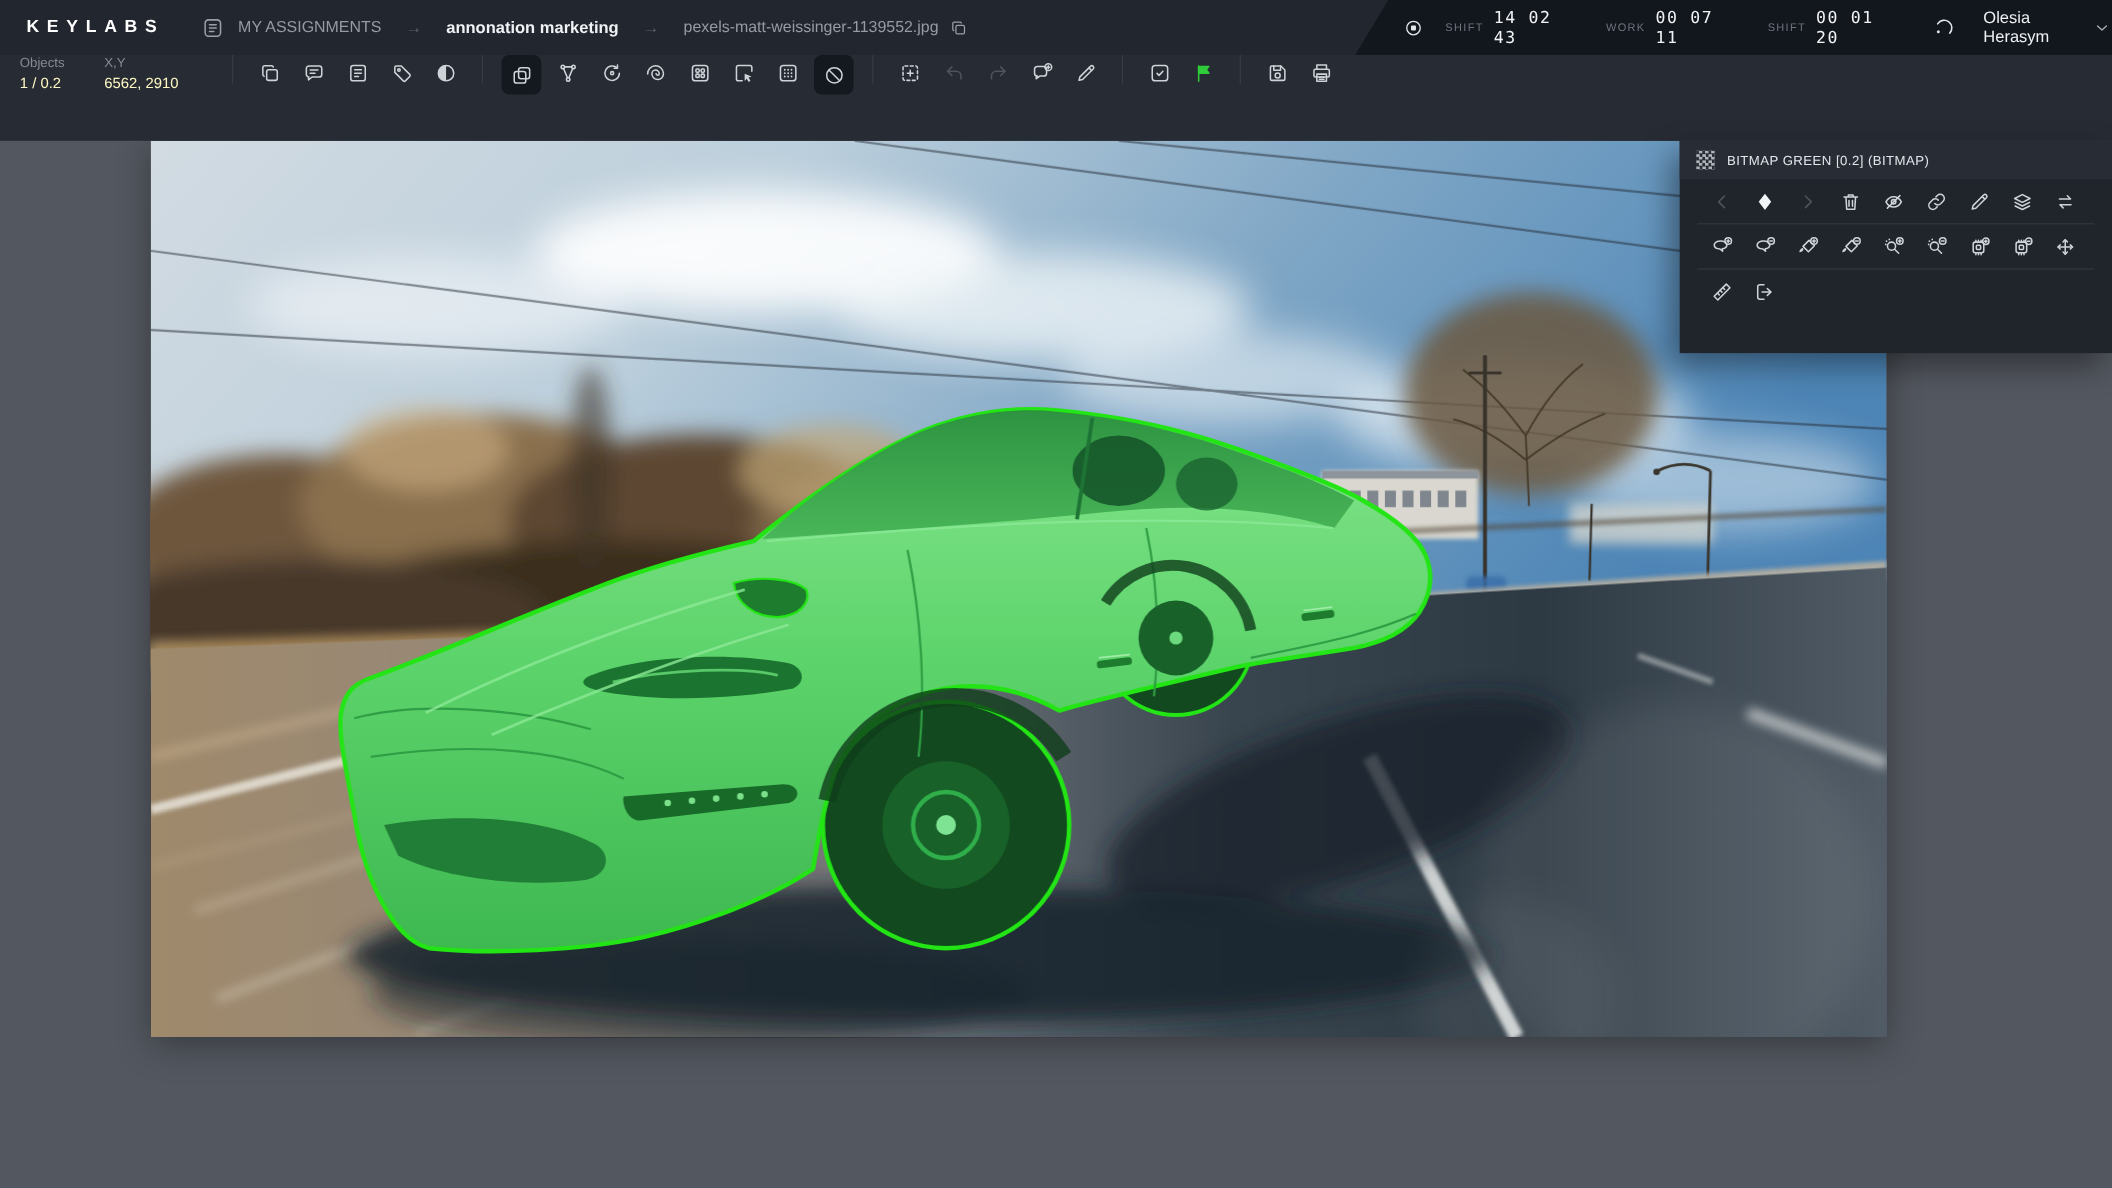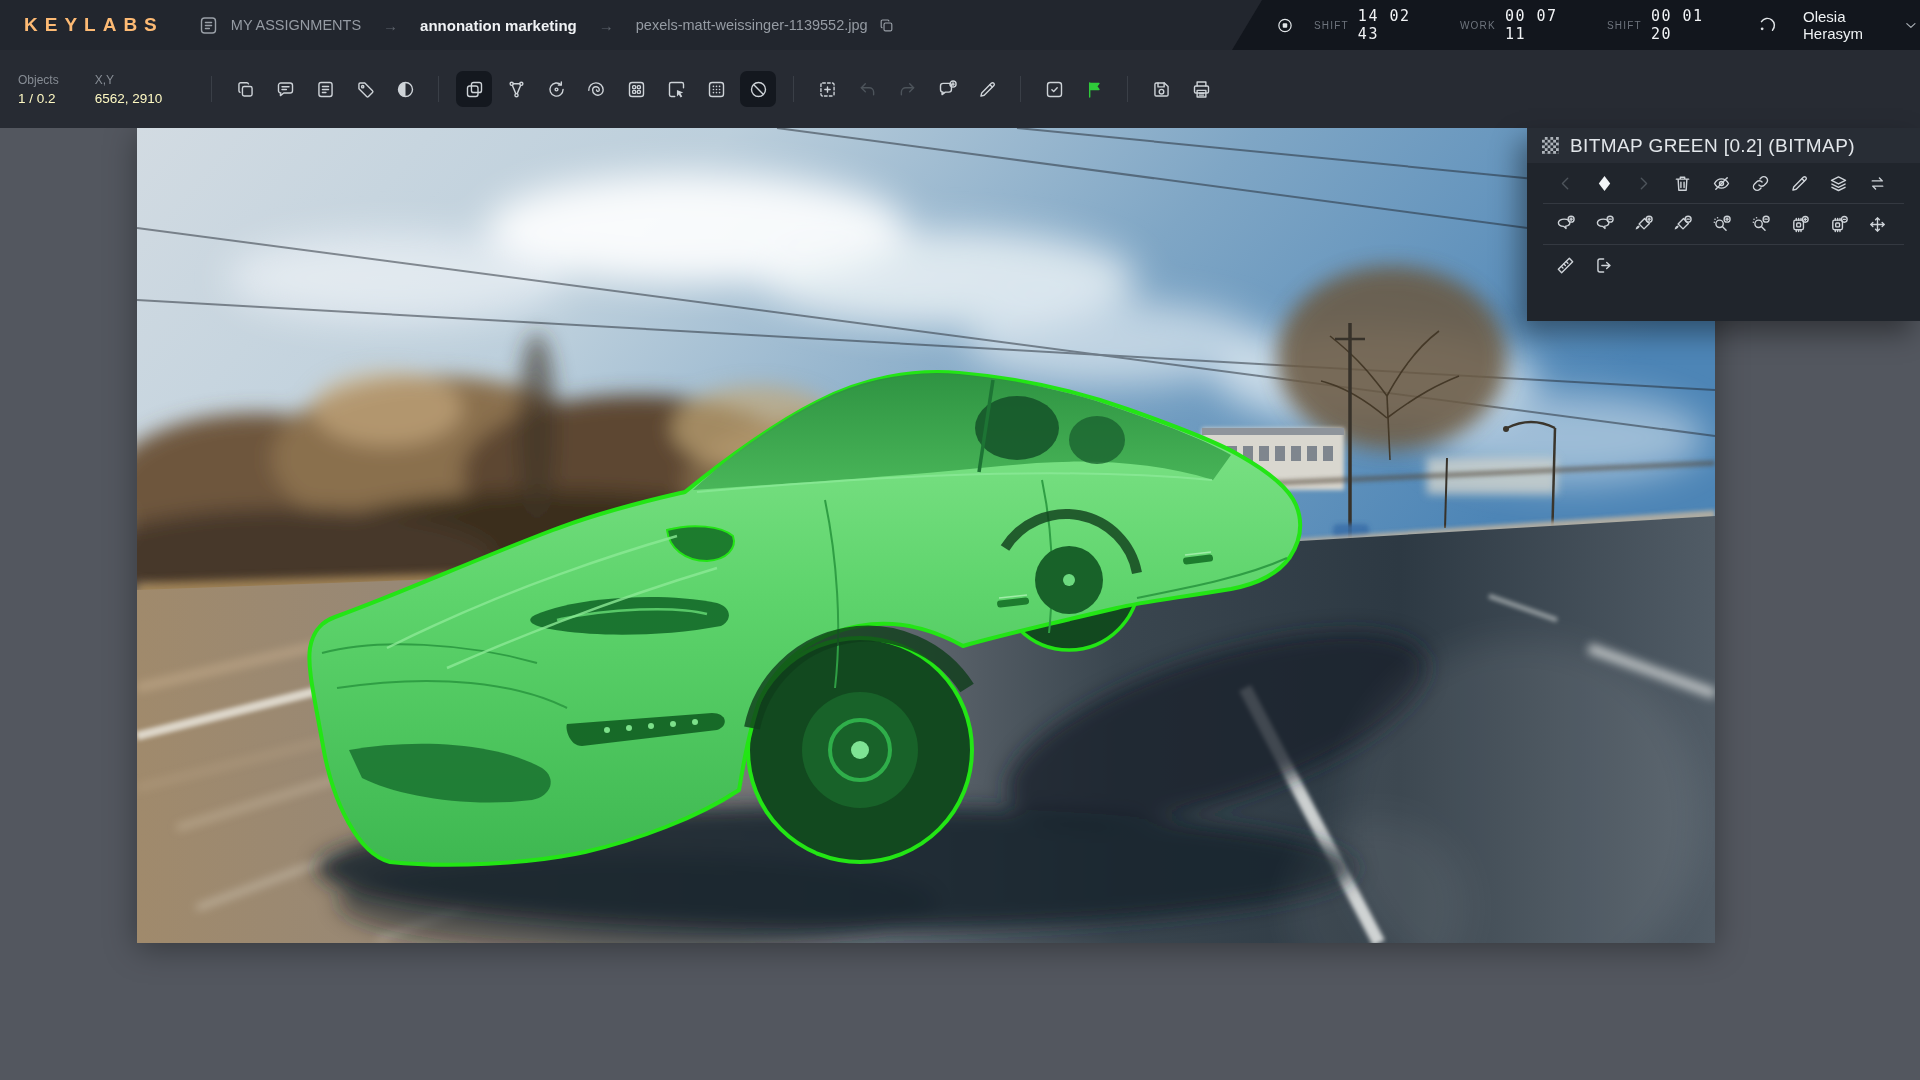--- a/index.html
+++ b/index.html
@@ -7,42 +7,42 @@
   body {
     width:1920px; height:1080px; overflow:hidden; position:relative;
     background:#53575f; font-family:"Liberation Sans", sans-serif;
     -webkit-font-smoothing:antialiased;
   }
   
   .topbar {
     position:absolute; top:0; left:0; width:1920px; height:50px;
     background:#22262e; display:flex; align-items:center; padding-left:24px; z-index:30;
   }
-  .logo { color:#fdba74; font-size:19px; font-weight:700; letter-spacing:7px; margin-right:34px; }
+  .logo { color:#ffffff; font-size:16px; font-weight:700; letter-spacing:7px; margin-right:34px; }
   .crumb-icon { color:#9aa0a8; width:20px; height:20px; margin-right:12px; }
   .crumb { font-size:14.5px; color:#959ba3; white-space:nowrap; }
   .crumb.active { color:#f0f2f5; font-weight:700; font-size:15px; }
   .crumb-arrow { color:#5d636b; font-size:15px; margin:0 22px; }
   .copy-btn { background:none;border:none;padding:0;margin-left:10px;color:#9aa0a8;width:17px;height:17px;cursor:pointer; }
   .topbar-right {
     position:absolute; top:0; left:1232px; right:0; height:50px;
     background:#12161d; clip-path:polygon(30px 0,100% 0,100% 100%,0 100%);
     display:flex; align-items:center; padding-left:44px; color:#e9ecef;justify-content:center;
   }
   .rec-icon { width:21px; height:21px; color:#e2e6e9; margin-right:20px; }
   .timer-label { font-size:10px; letter-spacing:1.2px; color:#6e747d; margin-right:9px; }
   .timer-value { font-family:"DejaVu Sans Mono", monospace; font-size:15px; letter-spacing:1.5px; color:#f0f2f4; margin-right:30px; }
   .history-btn { background:none;border:none;padding:0;width:22px;height:22px;color:#dfe3e6;margin:0 24px 0 4px;cursor:pointer; }
   .user-menu { display:flex; align-items:center; cursor:pointer; }
   .user-name { font-size:15px; color:#eef1f3; }
   .user-chev { width:16px;height:16px; color:#aab0b6; margin-left:9px; }
   
   .toolbar {
     position:absolute; top:50px; left:0; width:1920px; height:78px;
-    background:#272b33; display:flex; align-items:center; padding-left:18px; z-index:29;
+    background:#272b33; display:flex; padding-left:18px; z-index:29;
   }
   .stat { margin-right:36px; }
   .stat .lab { font-size:12px; color:#868c94; }
   .stat .val { font-size:13.5px; color:#fef9c3; margin-top:4px; }
   .tdiv { width:1px; height:26px; background:#3a3f47; margin:0 13px; flex:none; }
   .tb {
     width:32px; height:32px; margin:0 4px; border:none; border-radius:7px; background:transparent;
     color:#ced3d8; display:flex; align-items:center; justify-content:center; padding:0; cursor:pointer; flex:none;
   }
   .tb.active { background:#14181f; width:36px; height:36px; }
@@ -57,21 +57,21 @@
   
   .panel {
     position:absolute; left:1527px; top:128px; width:393px; height:193px;
     background:#20252c; z-index:40; box-shadow:-8px 12px 26px rgba(0,0,0,.4);
   }
   .panel-header { height:35px; background:#282d35; display:flex; align-items:center; padding:0 15px; gap:11px; }
   .checker {
     width:17px; height:17px; flex:none;
     background:repeating-conic-gradient(#aeb4ba 0% 25%, transparent 0% 50%) 0 0/5.6px 5.6px;
   }
-  .panel-title { font-size:19px; color:#e2e6ea; letter-spacing:.4px; white-space:nowrap; }
+  .panel-title { font-size:12px; color:#e2e6ea; letter-spacing:.4px; white-space:nowrap; }
   .panel-row { height:40px; display:flex; align-items:center; padding:0 19px; }
   .panel-row .tb { margin:0 5.5px; width:28px; height:28px; }
   .panel-sep { height:1px; background:#343941; margin:0 16px; }
   .diamond-col { color:#f2f5f7; }
 </style>
 </head>
 <body>
 
 <svg width="0" height="0" style="position:absolute" aria-hidden="true">
   <defs>

